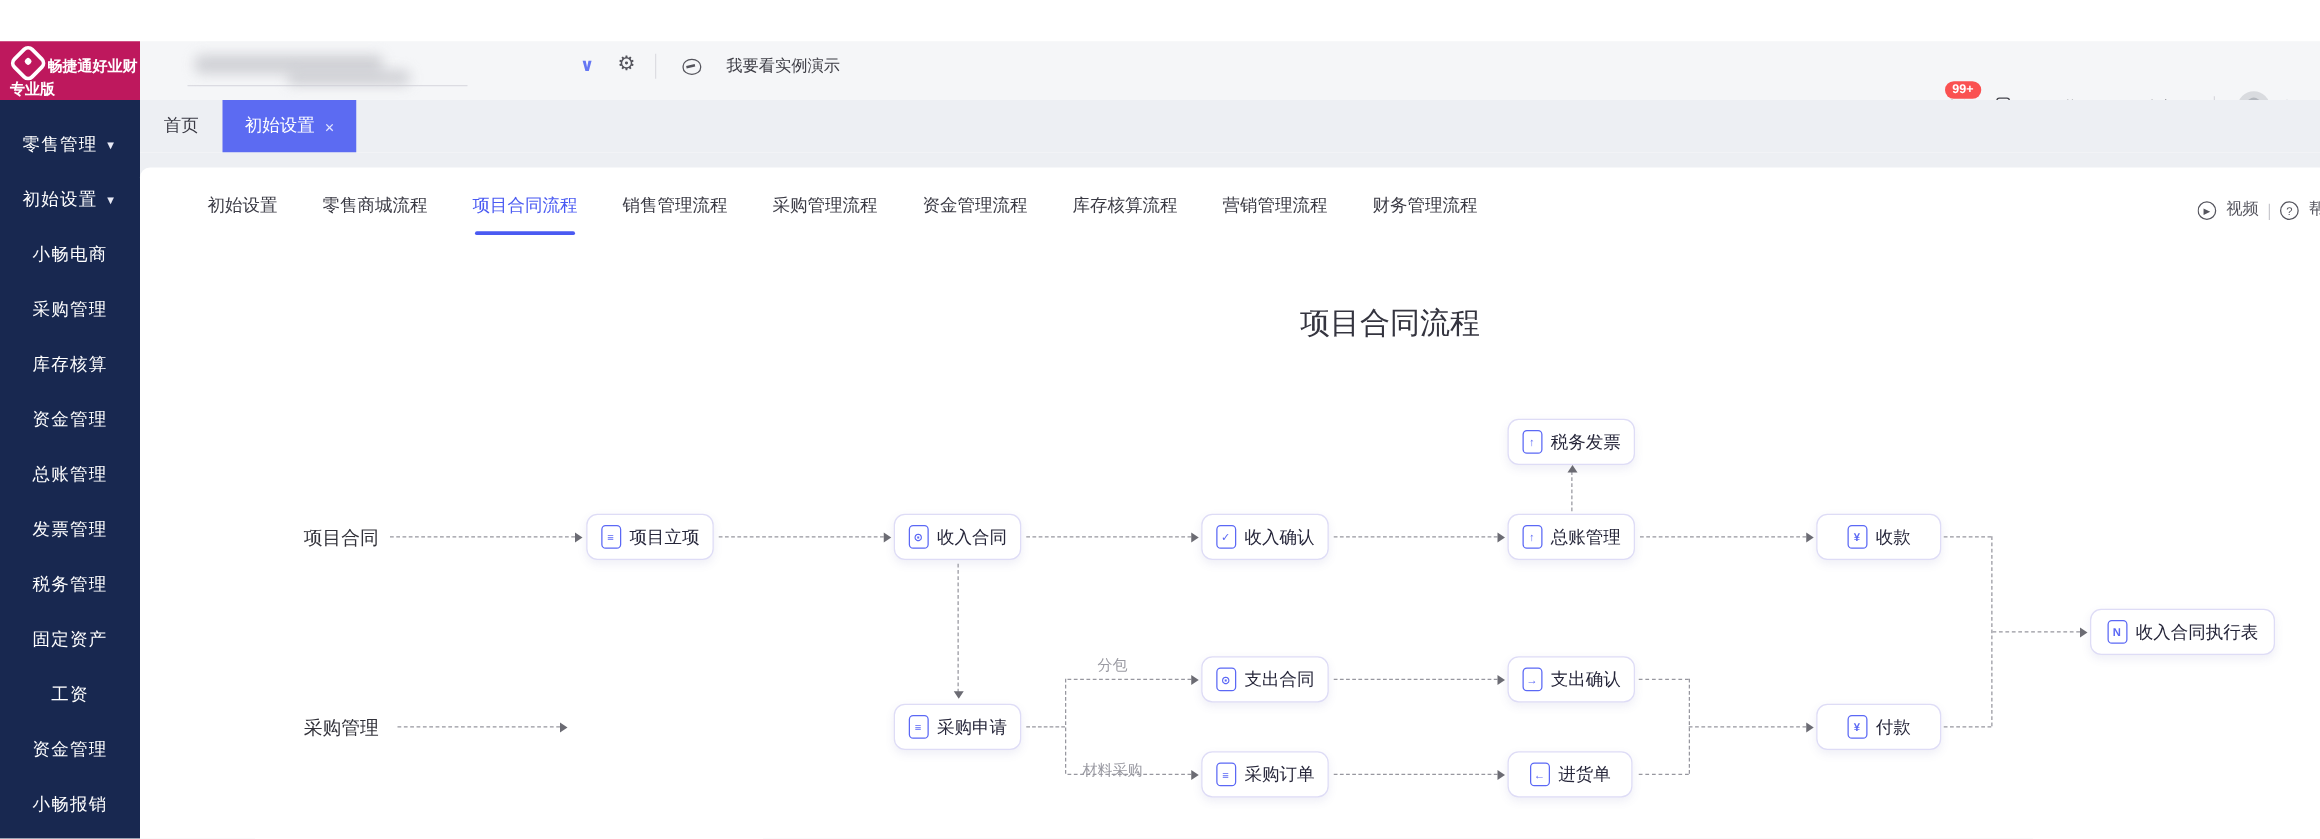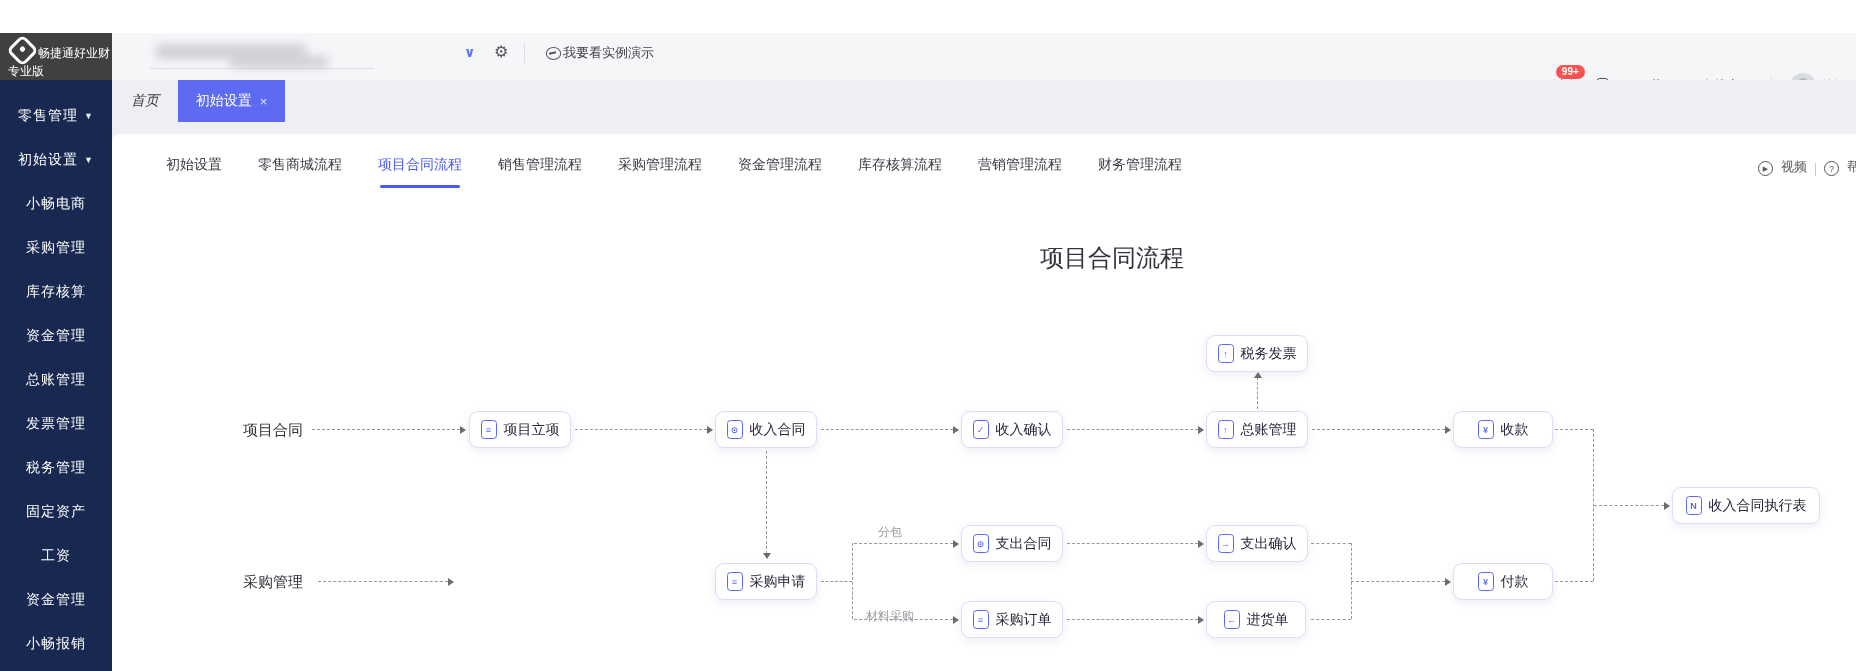--- a/index.html
+++ b/index.html
@@ -1,52 +1,52 @@
 <!DOCTYPE html>
 <html><head>
 <meta charset="utf-8">
 <style>
   html,body{margin:0;padding:0;background:#fff;}
   #app{position:relative;width:1856px;height:671px;background:#fff;overflow:hidden;
        font-family:"Liberation Sans","DejaVu Sans",sans-serif;font-size:14px;color:#33333c;}
   
   .top-strip{position:absolute;left:0;top:0;width:1856px;height:33px;background:#fff;}
   .header{position:absolute;left:112px;top:33px;width:1744px;height:47px;background:#f5f6f8;}
-  .logo-block{position:absolute;left:0;top:33px;width:112px;height:47px;background:#404040;color:#fff;overflow:hidden;}
+  .logo-block{position:absolute;left:0;top:33px;width:112px;height:47px;background:#be185d;color:#fff;overflow:hidden;font-weight:bold;}
   .logo-mark{position:absolute;left:11px;top:6px;width:17px;height:17px;border:3px solid #fff;border-radius:6px;transform:rotate(45deg);}
   .logo-mark::after{content:"";position:absolute;left:5px;top:5px;width:5px;height:5px;background:#fff;border-radius:2px;}
   .logo-title{position:absolute;left:38px;top:12px;font-size:12px;white-space:nowrap;}
   .logo-sub{position:absolute;left:8px;top:30px;font-size:12px;}
   .company-select{position:absolute;left:150px;top:40px;width:224px;height:28px;border-bottom:1px solid #dcdce2;}
   .blur-blob{position:absolute;background:#c9cacf;filter:blur(5px);border-radius:4px;opacity:.85;}
   .b1{left:6px;top:4px;width:150px;height:15px;}
   .b2{left:80px;top:16px;width:98px;height:12px;}
   .chevron{position:absolute;left:352px;top:44px;color:#6476f3;font-size:14px;font-weight:bold;}
   .gear-icon{position:absolute;left:382px;top:44px;font-size:16px;color:#54545c;line-height:16px;}
   .hdr-div{position:absolute;left:412px;top:43px;width:1px;height:20px;background:#dddde2;}
-  .demo{position:absolute;left:434px;top:44px;display:flex;align-items:center;gap:2px;color:#3c3c44;font-size:13px;}
+  .demo{position:absolute;left:434px;top:44px;display:flex;align-items:center;gap:20px;color:#3c3c44;font-size:13px;}
   .demo-icon{width:13px;height:11px;border:1.5px solid #54545c;border-radius:50%/45%;position:relative;}
   .demo-icon::after{content:"";position:absolute;left:2px;top:4px;width:7px;height:1.5px;background:#54545c;transform:rotate(-12deg);}
   .hdr-right{position:absolute;right:8px;top:40px;display:flex;align-items:center;gap:18px;color:#3c3c44;font-size:13px;}
   .hdr-item{display:flex;align-items:center;gap:6px;position:relative;}
   .chat-icon{width:15px;height:11px;border:1.5px solid #45454d;border-radius:3px;display:flex;align-items:center;justify-content:center;font-size:8px;letter-spacing:1px;color:#45454d;line-height:0;}
   .badge{position:absolute;left:26px;top:-12px;background:#fa5151;color:#fff;font-size:10px;font-weight:bold;padding:1px 6px;border-radius:8px;line-height:12px;}
   .phone-icon{width:9px;height:14px;border:1.5px solid #45454d;border-radius:2.5px;position:relative;}
   .phone-icon::after{content:"";position:absolute;left:2.5px;bottom:1px;width:2px;height:2px;background:#45454d;border-radius:50%;}
   .headset-icon{width:12px;height:9px;border:1.5px solid #45454d;border-bottom:none;border-radius:7px 7px 0 0;position:relative;}
   .headset-icon::after{content:"";position:absolute;right:-1px;top:6px;width:3px;height:4px;background:#45454d;border-radius:1px;}
   .v-div{width:1px;height:18px;background:#d9d9de;}
   .avatar{width:26px;height:26px;border-radius:50%;background:#d9dbdf;position:relative;overflow:hidden;}
   .avatar::before{content:"";position:absolute;left:8px;top:5px;width:10px;height:10px;border-radius:50%;background:#b3b7be;}
   .avatar::after{content:"";position:absolute;left:3px;top:16px;width:20px;height:12px;border-radius:50%;background:#b3b7be;}
   .user-name{white-space:nowrap;}
   
   .tab-row{position:absolute;left:112px;top:80px;width:1744px;height:42px;background:#edeff3;}
   .tab{position:absolute;top:0;height:42px;display:flex;align-items:center;justify-content:center;font-size:14px;color:#3a3a44;}
-  .tab.home{left:0;width:66px;font-style:italic;}
+  .tab.home{left:0;width:66px;}
   .tab.active{left:66px;width:107px;background:#5c6bf2;color:#fff;gap:8px;}
   .tab-close{font-size:13px;color:#e3e6ff;cursor:pointer;}
   
   .card{position:absolute;left:112px;top:122px;width:1744px;height:549px;background:#edeff3;}
   .card-inner{position:absolute;left:0;top:12px;width:1744px;height:537px;background:#fff;border-top-left-radius:8px;}
   .subtabs{position:absolute;left:54px;top:22px;display:flex;gap:36px;font-size:14px;color:#3a3a44;}
   .subtab{position:relative;padding-bottom:14px;cursor:pointer;white-space:nowrap;}
   .subtab.active{color:#4a5af2;}
   .subtab.active::after{content:"";position:absolute;left:2px;right:2px;bottom:0;height:3px;border-radius:2px;background:#4a5af2;}
   .card-links{position:absolute;left:1646px;top:24px;width:98px;display:flex;align-items:flex-end;gap:8px;color:#55555e;font-size:13px;overflow:hidden;white-space:nowrap;}

